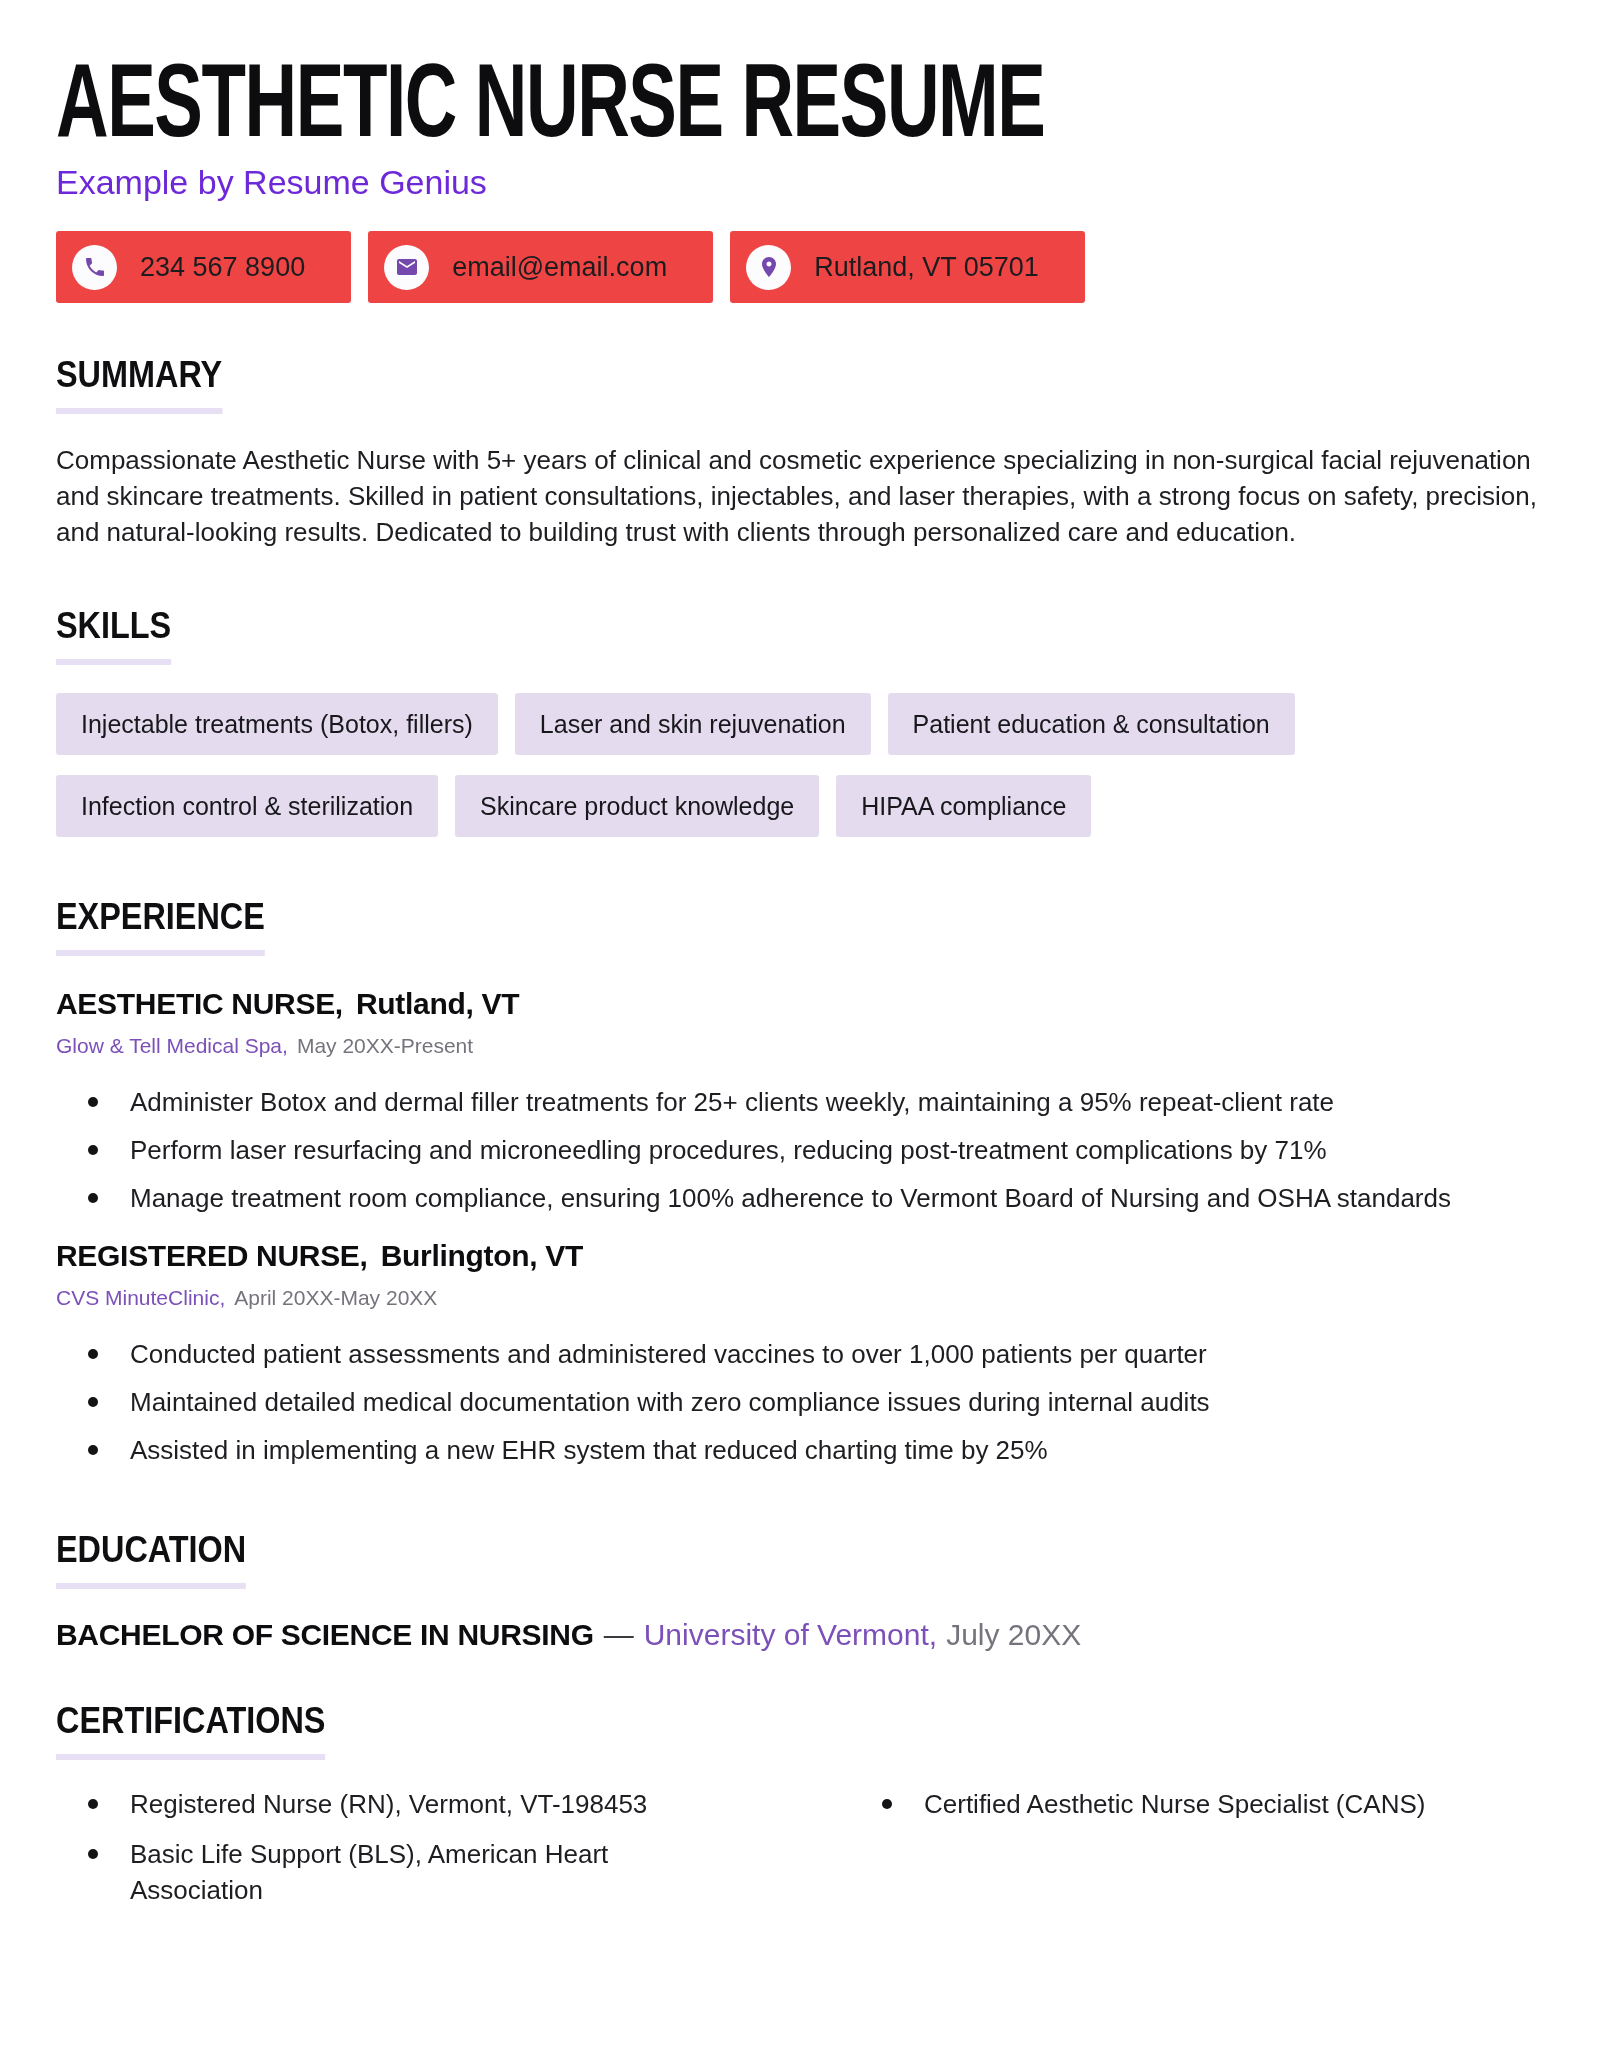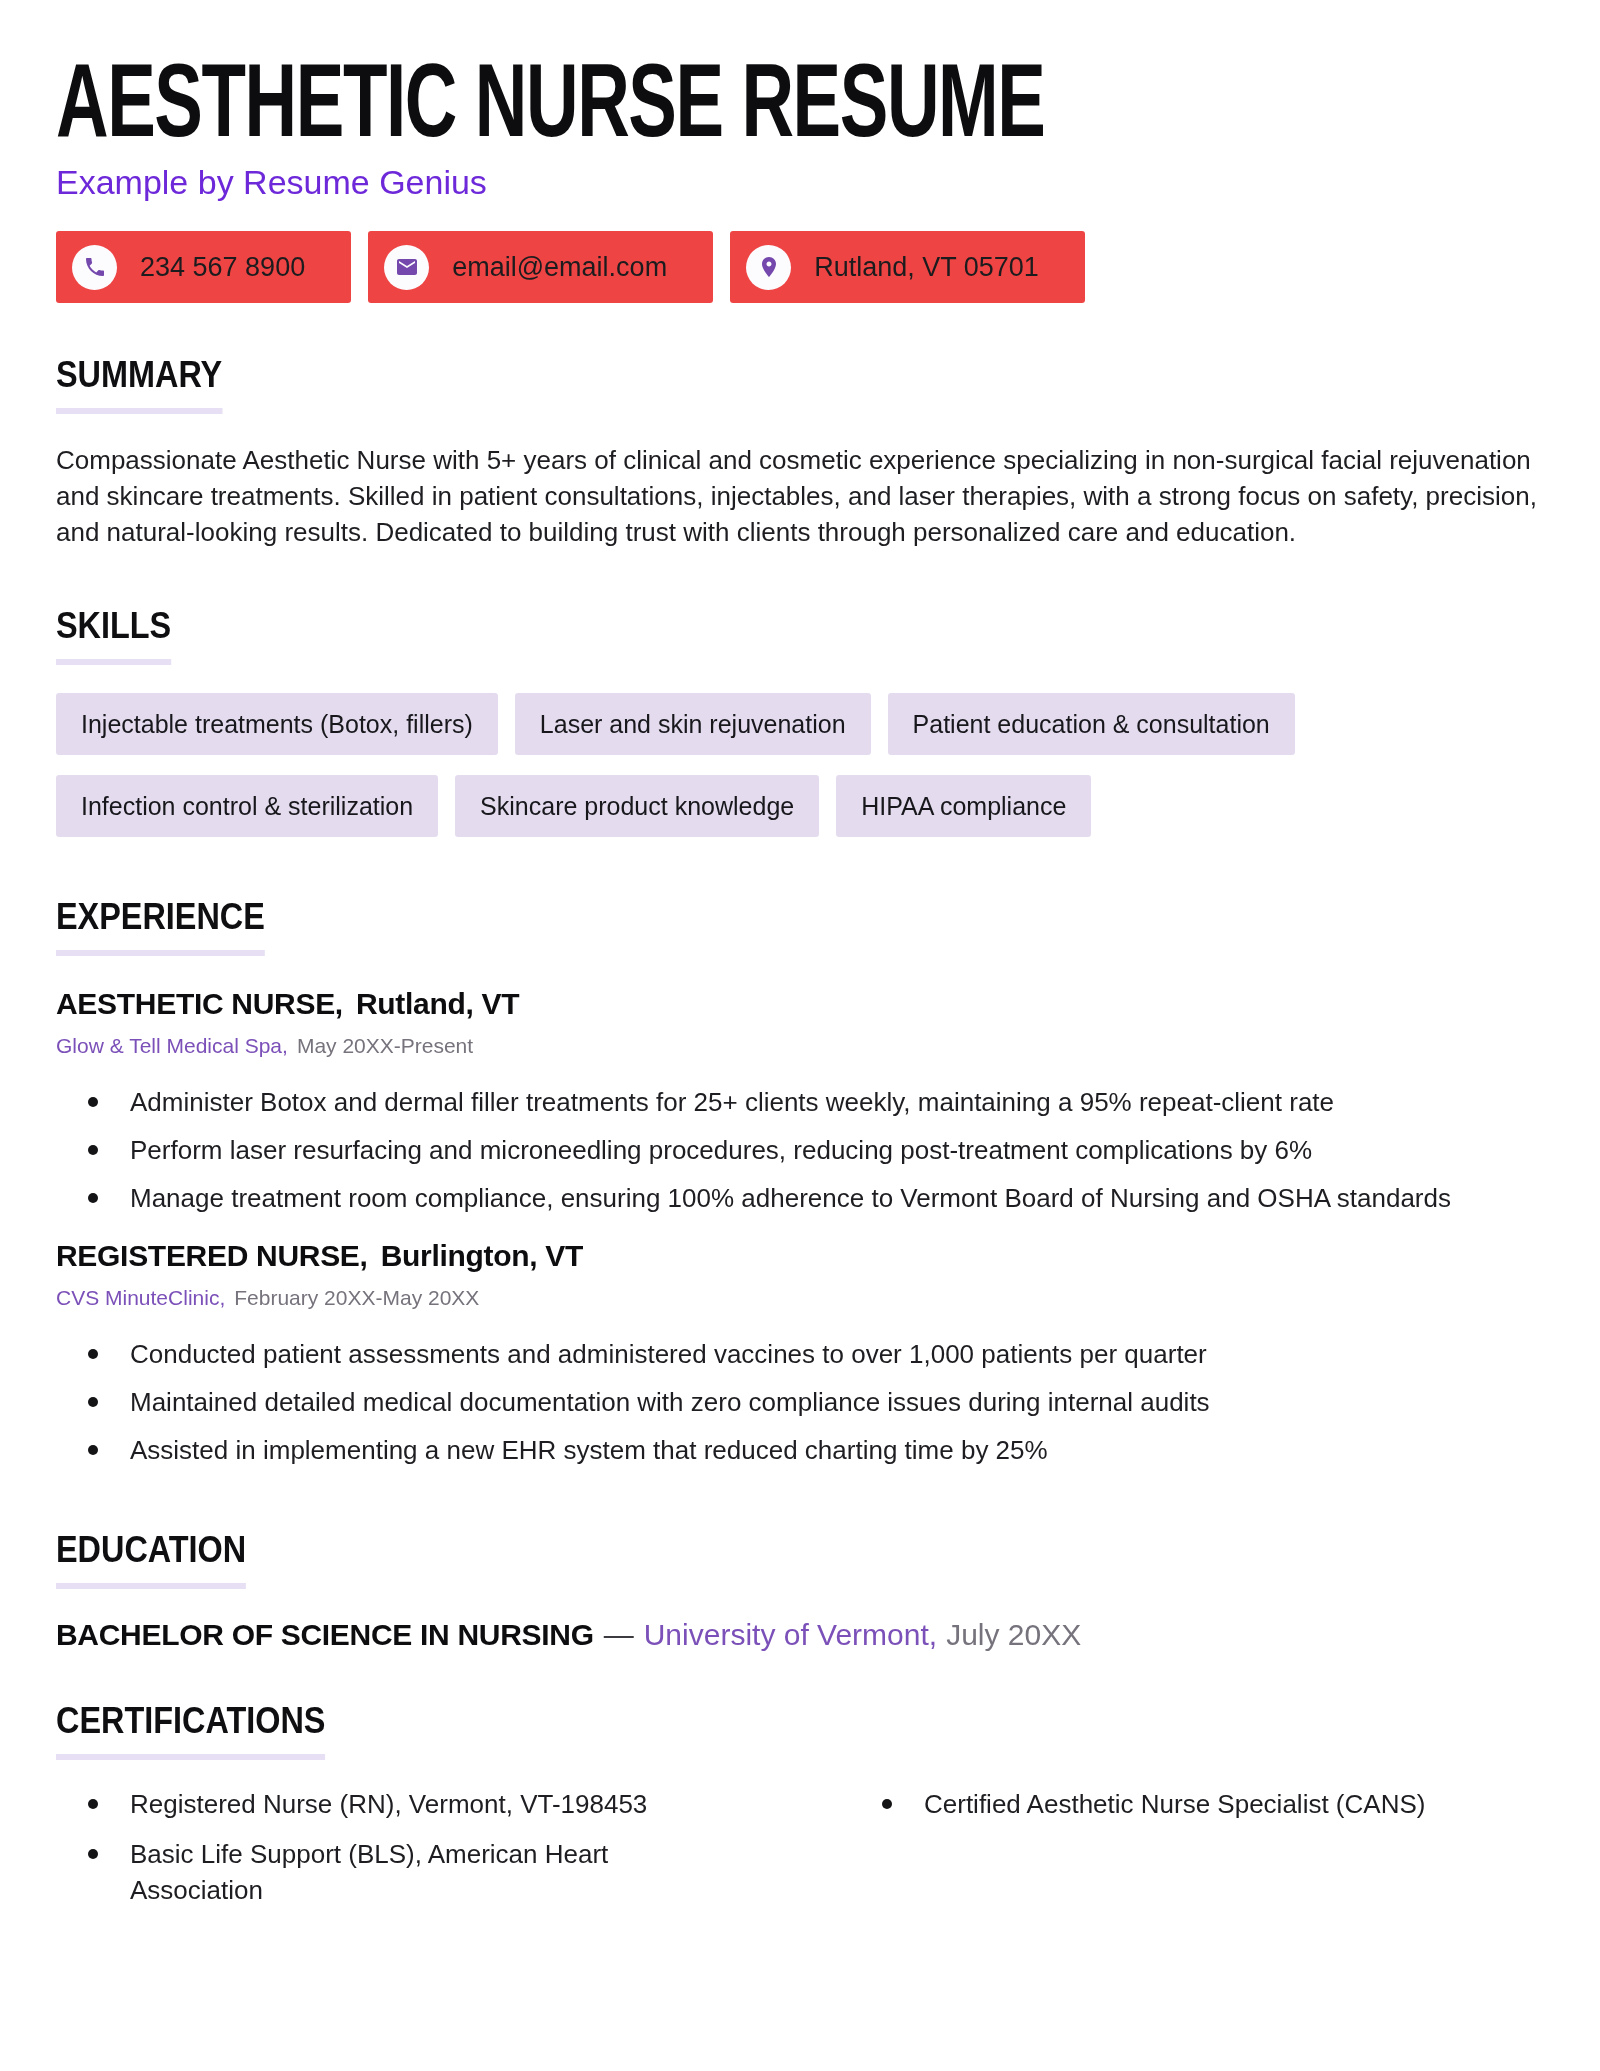--- a/index.html
+++ b/index.html
@@ -214,31 +214,31 @@
 
     <div class="job job-first">
       <div class="job-title-line">
         <span>AESTHETIC NURSE,</span><span class="job-location">Rutland, VT</span>
       </div>
       <div class="job-meta">
         <span class="company">Glow &amp; Tell Medical Spa,</span><span class="dates">May 20XX-Present</span>
       </div>
       <ul class="bullets">
         <li>Administer Botox and dermal filler treatments for 25+ clients weekly, maintaining a 95% repeat-client rate</li>
-        <li>Perform laser resurfacing and microneedling procedures, reducing post-treatment complications by 6%</li>
+        <li>Perform laser resurfacing and microneedling procedures, reducing post-treatment complications by 71%</li>
         <li>Manage treatment room compliance, ensuring 100% adherence to Vermont Board of Nursing and OSHA standards</li>
       </ul>
     </div>
 
     <div class="job job-second">
       <div class="job-title-line">
         <span>REGISTERED NURSE,</span><span class="job-location">Burlington, VT</span>
       </div>
       <div class="job-meta">
-        <span class="company">CVS MinuteClinic,</span><span class="dates">February 20XX-May 20XX</span>
+        <span class="company">CVS MinuteClinic,</span><span class="dates">April 20XX-May 20XX</span>
       </div>
       <ul class="bullets">
         <li>Conducted patient assessments and administered vaccines to over 1,000 patients per quarter</li>
         <li>Maintained detailed medical documentation with zero compliance issues during internal audits</li>
         <li>Assisted in implementing a new EHR system that reduced charting time by 25%</li>
       </ul>
     </div>
   </section>
 
   <section class="sec-education">

